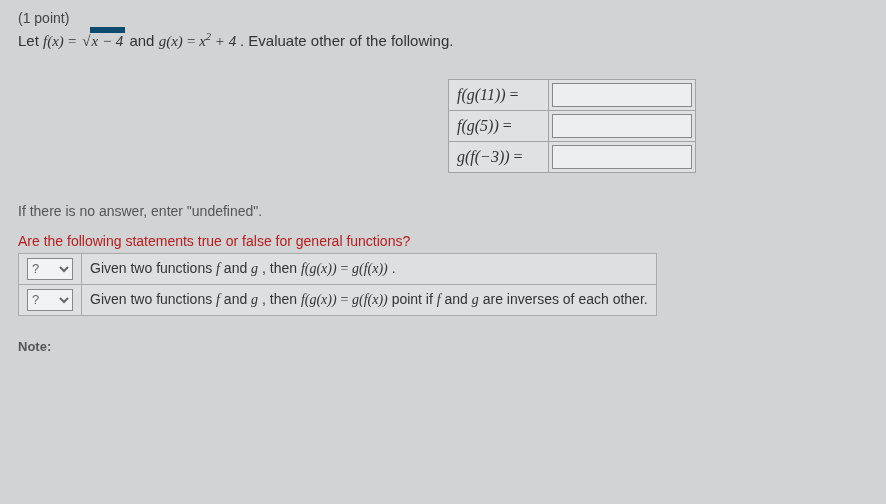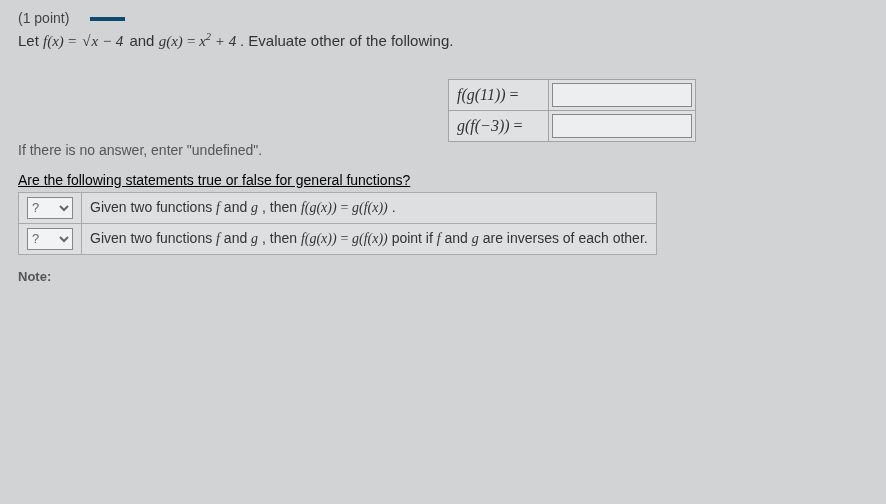--- a/index.html
+++ b/index.html
@@ -11,21 +11,21 @@
     color: #333;
     padding: 0 18px;
     overflow: hidden;
   }
   .points { font-size: 14px; color: #444; margin-top: 10px; }
   .prompt { font-size: 15px; color: #333; margin-top: 4px; line-height: 1.5; }
   .italic { font-style: italic; font-family: 'Times New Roman', serif; text-align: center; }
   .math { font-family: 'Times New Roman', serif; }
   .sqrt-wrap { display: inline-block; position: relative; padding-left: 2px; }
   .sqrt-sym { font-family: 'Times New Roman', serif; }
-  .sqrt-content { border-top: 4px solid #0c4a6e; padding: 12px 2px 0 1px; }
+  .sqrt-content { border-top: 6px solid #0c4a6e; padding: 0 2px 0 1px; }
   sup { font-size: 0.7em; vertical-align: super; line-height: 0; }
 
   .eval-table {
     border-collapse: collapse;
     margin: 26px 0 0 430px;
     background: #e0e1e3;
   }
   .eval-table td {
     border: 1px solid #a3a3a3;
     padding: 4px 8px;
@@ -39,42 +39,42 @@
   .ans-input {
     width: 140px;
     height: 24px;
     border: 1px solid #888;
     background: #eceef0;
     font-family: 'Times New Roman', serif;
     font-size: 14px;
     padding: 0 4px;
   }
 
-  .hint { font-size: 14px; color: #555; }
-  .tf-question { margin-top: 14px; font-size: 14px; color: #000000; text-decoration: underline; }
+  .hint { margin-top: 30px; font-size: 14px; color: #555; }
+  .tf-question { margin-top: 14px; font-size: 14px; color: #b91c1c; }
 
   .tf-table { border-collapse: collapse; margin-top: 4px; }
   .tf-table td {
     border: 1px solid #aaa;
     padding: 4px 8px;
     font-size: 14px;
     vertical-align: middle;
     background: #dedfe1;
   }
   .tf-select {
     width: 46px;
     height: 22px;
     border: 1px solid #888;
     background: #f2f3f5;
     font-size: 13px;
     color: #666;
   }
   .tf-stmt .math { font-family: 'Times New Roman', serif; }
 
-  .note { margin-top: 14px; font-size: 13px; color: #555; font-weight: bold; }
+  .note { margin-top: 23px; font-size: 13px; color: #555; font-weight: bold; }
 </style>
 </head>
 <body>
 
 <div class="points">(1 point)</div>
 
 <div class="prompt">
   <span>Let </span>
   <span class="italic math">f(x)</span>
   <span class="math"> = </span>
@@ -88,20 +88,28 @@
     <span>x</span><sup>2</sup><span> + 4</span>
   </span>
   <span>. Evaluate other of the following.</span>
 </div>
 
 <table class="eval-table">
   <tbody>
       <tr>
     <td class="lbl">
       <span class="italic">f(g(11))</span><span> = </span>
+    </td>
+    <td class="inp">
+      <input class="ans-input" type="text" style="">
+    </td>
+  </tr>
+  <tr>
+    <td class="lbl">
+      <span class="italic">f(g(5))</span><span> = </span>
     </td>
     <td class="inp">
       <input class="ans-input" type="text" style="">
     </td>
   </tr>
   <tr>
     <td class="lbl">
       <span class="italic">g(f(−3))</span><span> = </span>
     </td>
     <td class="inp">

